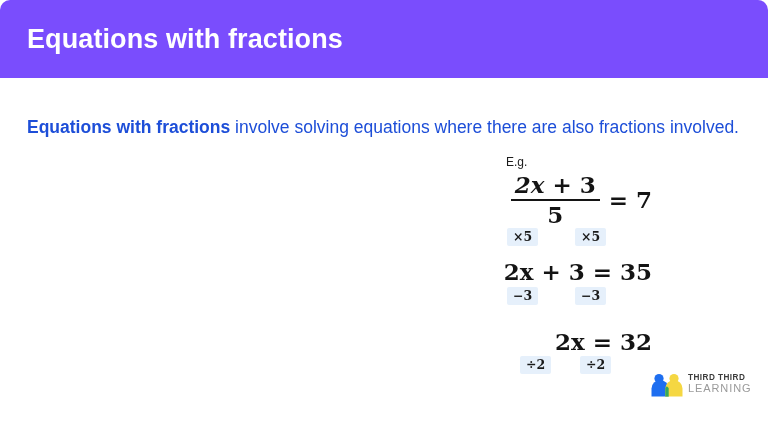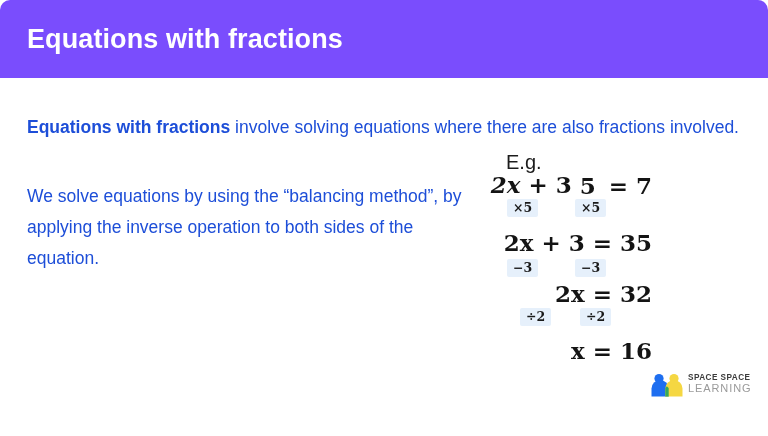--- a/index.html
+++ b/index.html
@@ -65,21 +65,21 @@
 
   
   #example {
     position: absolute;
     left: 492px;
     top: 152px;
     width: 160px;
     text-align: right;
   }
   #eg-label {
-    font-size: 20px;
+    font-size: 12px;
     color: #1c1c1c;
     text-align: left;
     line-height: 20px;
     margin-left: 14px;
   }
 
   .mathline {
     font-family: "DejaVu Serif", "Liberation Serif", serif;
     font-size: 23px;
     font-weight: bold;
@@ -95,21 +95,21 @@
 
   
   .frac-row {
     display: flex;
     align-items: center;
     justify-content: flex-end;
     white-space: nowrap;
   }
   .frac {
     display: inline-flex;
-    flex-direction: row;
+    flex-direction: column;
     align-items: center;
     vertical-align: middle;
     margin-right: 9px;
   }
   .frac .num {
     padding: 0 4px 1px 4px;
     line-height: 1.12;
   }
   .frac .bar {
     width: 100%;
@@ -184,21 +184,20 @@
 <div id="card">
 
   <div id="header">
     <div id="header-title">Equations with fractions</div>
   </div>
 
   <div id="body-col">
     <p class="para p1"><span class="bold-lead">Equations with fractions</span><span> involve solving equations where there are also fractions involved.</span></p>
 
 
-    <p class="para p3">We solve equations by using the “balancing method”, by applying the inverse operation to both sides of the equation.</p>
   </div>
 
   <div id="example">
 
     <div id="eg-label">E.g.</div>
 
     <div class="mathline frac-row">
       <span class="frac">
         <span class="num"><span class="var">2x</span><span> + 3</span></span>
         <span class="bar"></span>
@@ -212,37 +211,36 @@
       <span class="badge right">×5</span>
     </div>
 
     <div class="mathline" style="margin-top:13px;text-align:right;">2x + 3 = 35</div>
 
     <div class="badge-row" style="margin-top:3px;">
       <span class="badge left">−3</span>
       <span class="badge right">−3</span>
     </div>
 
-    <div class="mathline" style="margin-top:4px;">2x = 32</div>
+    <div class="mathline" style="margin-top:24px;">2x = 32</div>
 
     <div class="badge-row" style="margin-top:2px;">
       <span class="badge left" style="left:28px;">÷2</span>
       <span class="badge right" style="left:88px;">÷2</span>
     </div>
 
-    <div class="mathline" style="margin-top:12px;">x = 16</div>
   </div>
 
   <div id="logo">
     <svg id="logo-mark" viewBox="0 0 34 26">
       <circle cx="9" cy="6.5" r="4.6" fill="#1e6ef0"></circle>
       <circle cx="24" cy="6.5" r="4.6" fill="#f5d742"></circle>
       <path d="M1.5 16.5 A8.6 8.6 0 0 1 18.7 16.5 L18.7 24.6 L1.5 24.6 Z" fill="#1e6ef0"></path>
       <path d="M15.3 16.5 A8.6 8.6 0 0 1 32.5 16.5 L32.5 24.6 L15.3 24.6 Z" fill="#f5d742"></path>
       <path d="M15.3 16.5 A8.6 8.6 0 0 1 16.9 14.2 A8.6 8.6 0 0 1 18.7 16.5 L18.7 24.6 L15.3 24.6 Z" fill="#36a85b"></path>
     </svg>
     <div id="logo-text">
-      <div id="logo-line1">SPACE SPACE</div>
+      <div id="logo-line1">THIRD THIRD</div>
       <div id="logo-line2">LEARNING</div>
     </div>
   </div>
 
 </div>
 
 </body></html>

